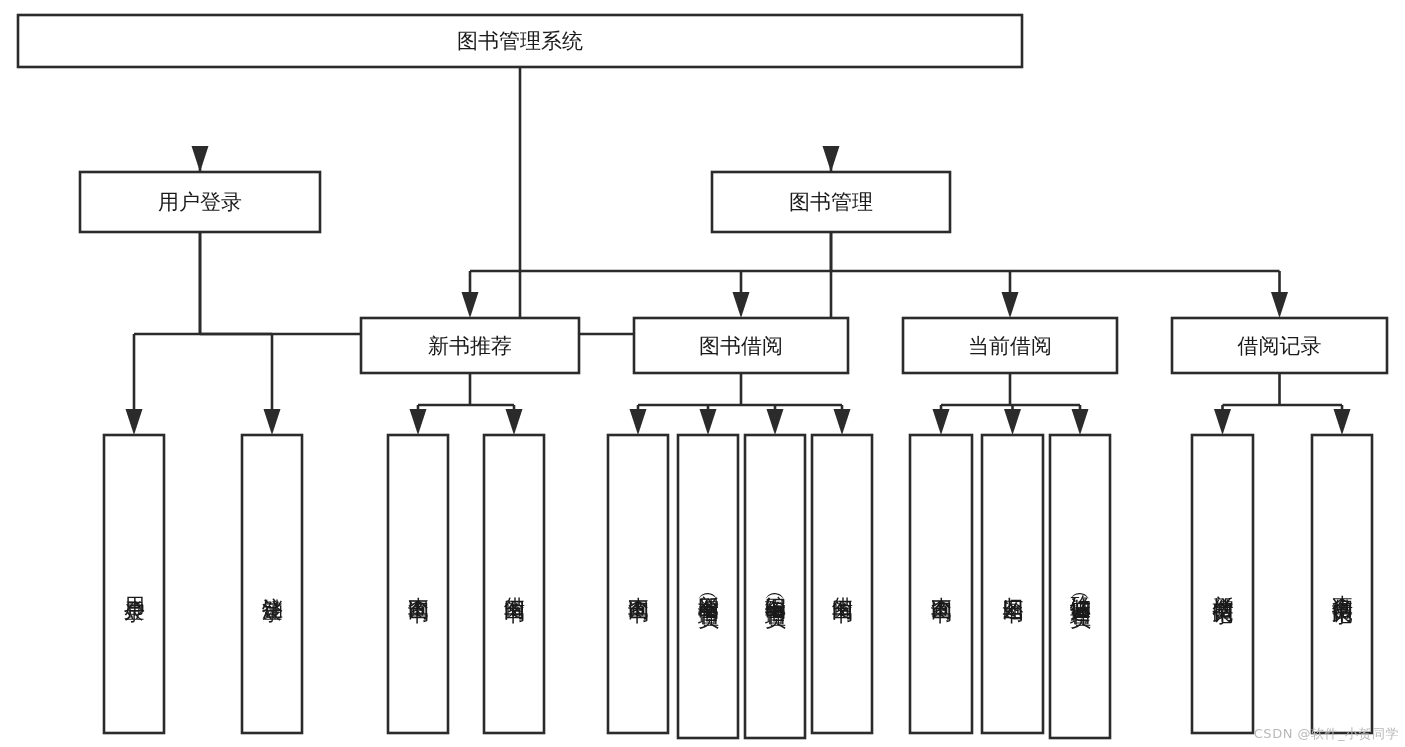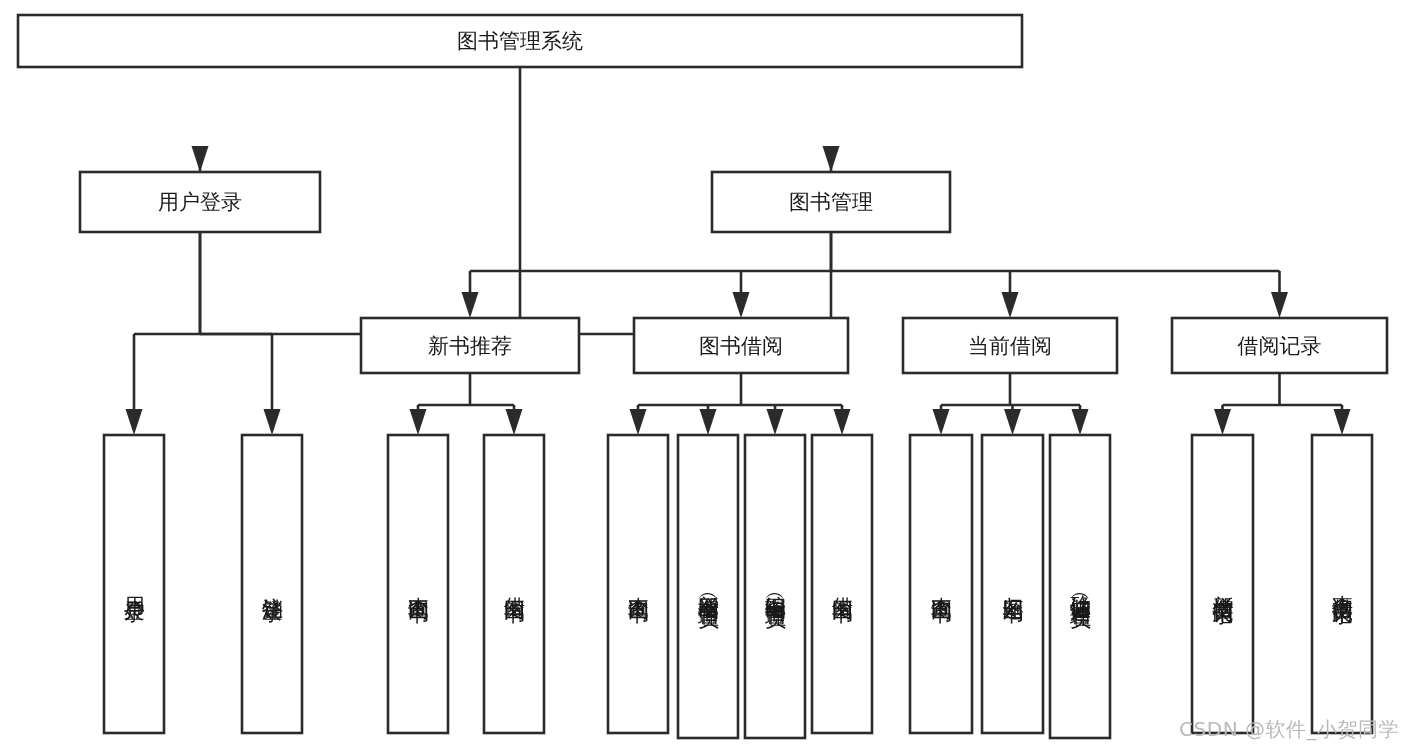--- a/index.html
+++ b/index.html
@@ -62,21 +62,21 @@
     align-items: center;
     justify-content: center;
     white-space: nowrap;
     pointer-events: none;
   }
   .watermark {
     position: absolute;
     right: 6px;
     bottom: 4px;
     font-family: "DejaVu Sans", "Liberation Sans", sans-serif;
-    font-size: 20px;
+    font-size: 13px;
     color: #b9b9b9;
     white-space: nowrap;
     letter-spacing: 0.5px;
   }
 </style>
 </head>
 <body>
 
 <div id="diagram-root">
 

